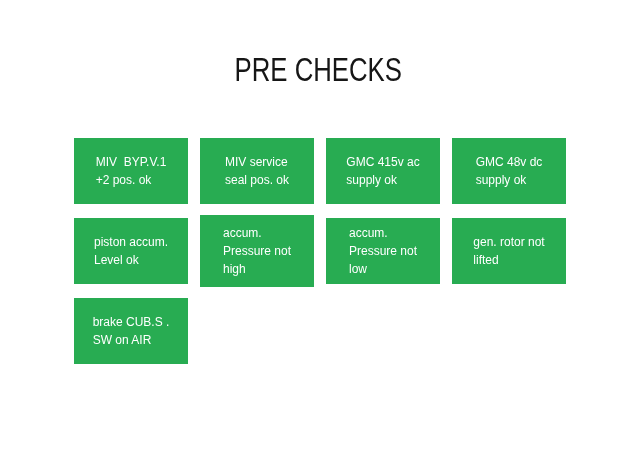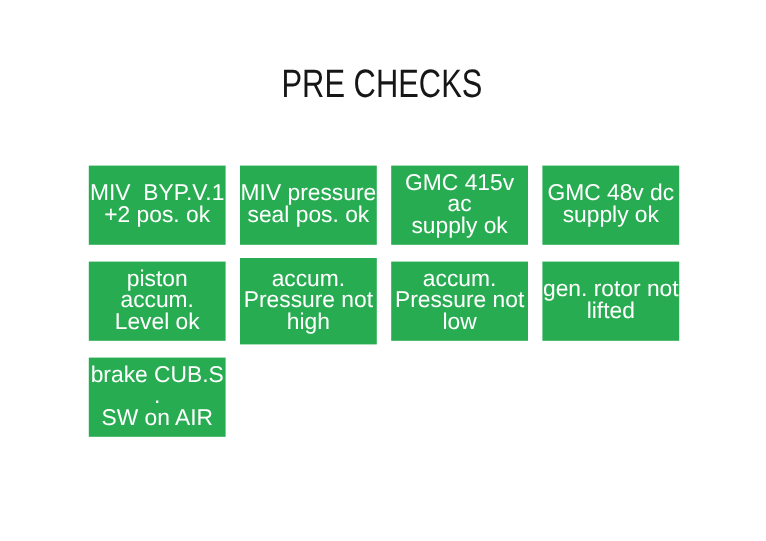--- a/index.html
+++ b/index.html
@@ -45,44 +45,44 @@
     grid-auto-rows: 66px;
     column-gap: 12px;
     row-gap: 14px;
   }
   .check-box {
     background: var(--box-green, #28AC52);
     color: var(--box-text, #ffffff);
     display: flex;
     align-items: center;
     justify-content: center;
-    text-align: center;
+    text-align: left;
     white-space: pre-wrap;
-    font-size: 19px;
+    font-size: 12px;
     line-height: 18px;
     overflow: hidden;
   }
   .check-box.tall {
     height: 72px;
     align-self: center;
   }
 </style>
 </head>
 <body>
 
 <div class="slide">
 
   <div class="slide-title">
     <span class="squeeze">PRE CHECKS</span>
   </div>
 
   <div class="prechecks-grid">
     <div class="check-box">MIV  BYP.V.1
 +2 pos. ok</div>
-    <div class="check-box">MIV pressure
+    <div class="check-box">MIV service
 seal pos. ok</div>
 
     <div class="check-box">GMC 415v ac
 supply ok</div>
     <div class="check-box">GMC 48v dc
 supply ok</div>
     <div class="check-box">piston accum.
 Level ok</div>
     <div class="check-box tall">accum.
 Pressure not

